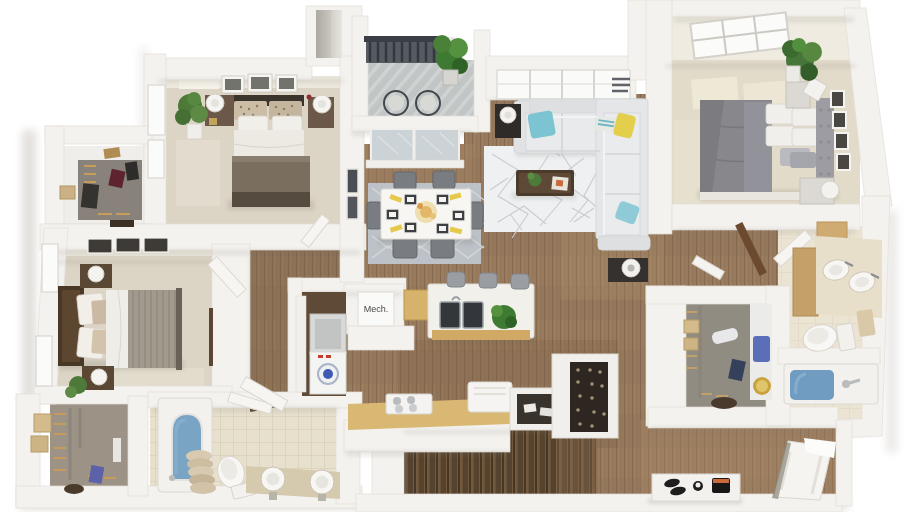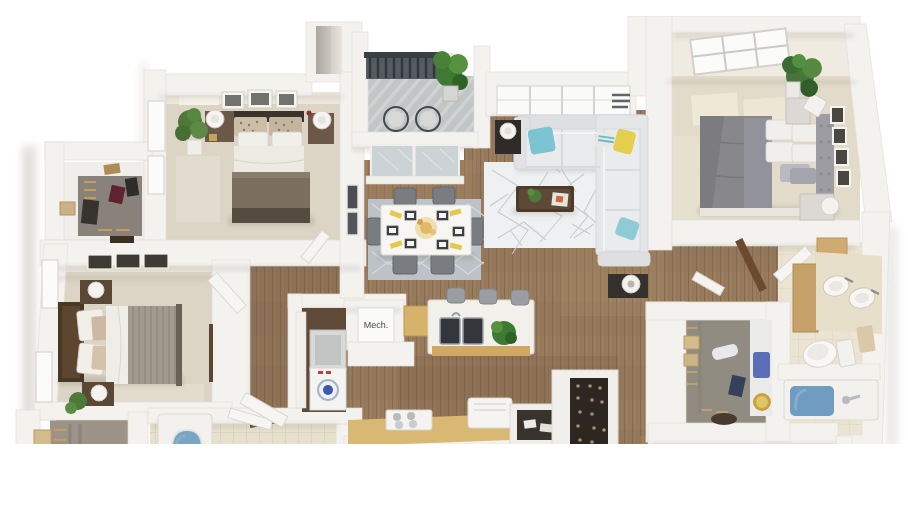--- a/index.html
+++ b/index.html
@@ -1,16 +1,16 @@
 <!DOCTYPE html>
 <html><head>
 <meta charset="utf-8">
 <style>
 html,body{margin:0;padding:0;background:#ffffff;}
-#c{width:908px;height:428px;position:relative;overflow:hidden;background:#ffffff;margin-top:16px;}
+#c{width:908px;height:512px;position:relative;overflow:hidden;background:#ffffff;}
 svg{display:block}
 text{font-family:"Liberation Sans",sans-serif;}
 </style>
 </head>
 <body>
 <div id="c">
 <svg width="908" height="512" viewBox="0 0 908 512">
 <defs>
 <pattern id="wood" width="8" height="64" patternUnits="userSpaceOnUse">
   <rect width="8" height="64" fill="#987a5c"></rect>

